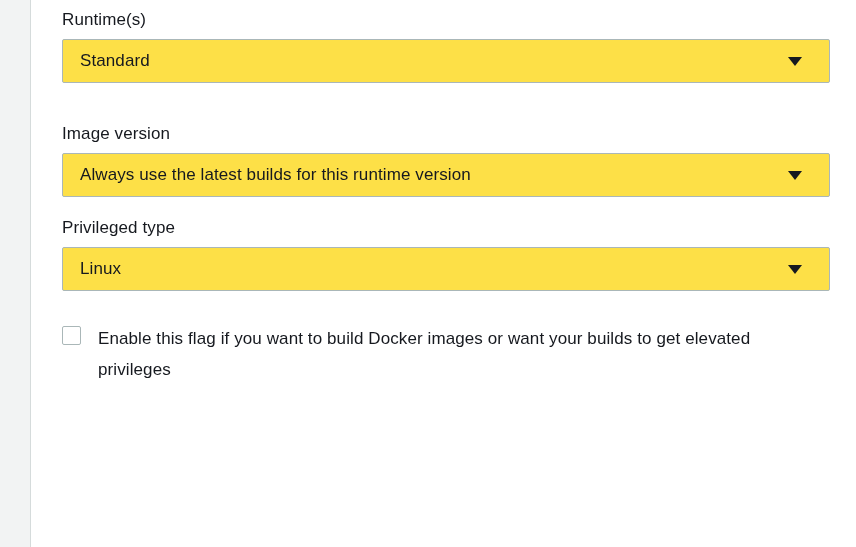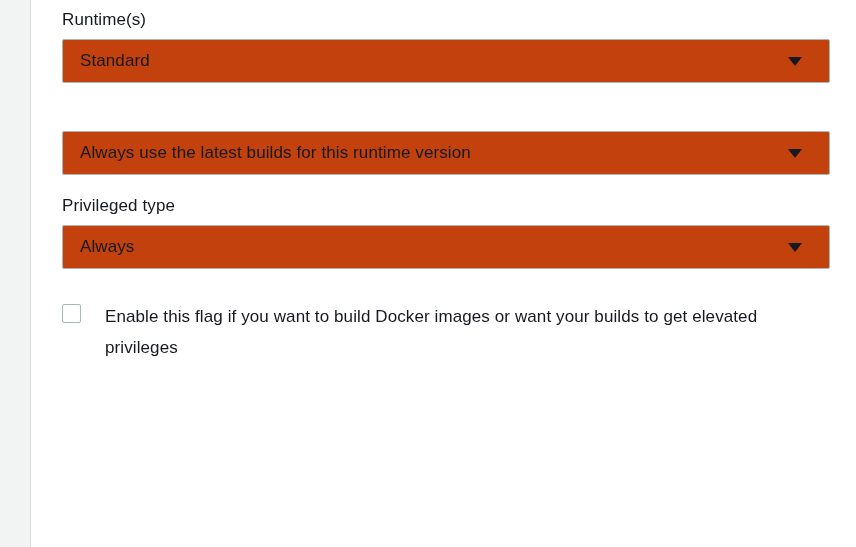--- a/index.html
+++ b/index.html
@@ -64,21 +64,21 @@
     letter-spacing: 0.1px;
   }
 
   .select-wrap {
     position: relative;
     width: 768px;
     height: 44px;
     margin-top: 8px;
     border: 1px solid #aab7b8;
     border-radius: 2px;
-    background: #c2410c;
+    background: #fde047;
     box-sizing: border-box;
   }
 
   .select-value {
     position: absolute;
     left: 17px;
     top: 0;
     height: 42px;
     line-height: 42px;
     font-size: 17px;
@@ -100,21 +100,20 @@
   }
 
   .field-block { margin-bottom: 0; }
 
   .gap-1 { height: 20px; }
 
   .checkbox-row {
     display: flex;
     align-items: flex-start;
     margin-top: 9px;
-    gap: 7px;
   }
 
   .checkbox-box {
     flex: 0 0 auto;
     width: 19px;
     height: 19px;
     margin-top: 3px;
     border: 1px solid #aab7b8;
     border-radius: 2px;
     background: #ffffff;
@@ -148,32 +147,33 @@
           <span class="caret"></span>
         </div>
       </div>
 
       <div class="gap-1"></div>
 
 
       <div class="gap-1"></div>
 
       <div class="field-block">
+        <div class="field-label">Image version</div>
         <div class="select-wrap">
           <span class="select-value">Always use the latest builds for this runtime version</span>
           <span class="caret"></span>
         </div>
       </div>
 
       <div class="gap-1"></div>
 
       <div class="field-block">
         <div class="field-label">Privileged type</div>
         <div class="select-wrap">
-          <span class="select-value">Always</span>
+          <span class="select-value">Linux</span>
           <span class="caret"></span>
         </div>
       </div>
 
       <div class="gap-1" style="height:23px;"></div>
 
       <div class="field-block">
         <div class="checkbox-row">
           <span class="checkbox-box"></span>
           <span class="checkbox-label">Enable this flag if you want to build Docker images or want your builds to get elevated privileges</span>

